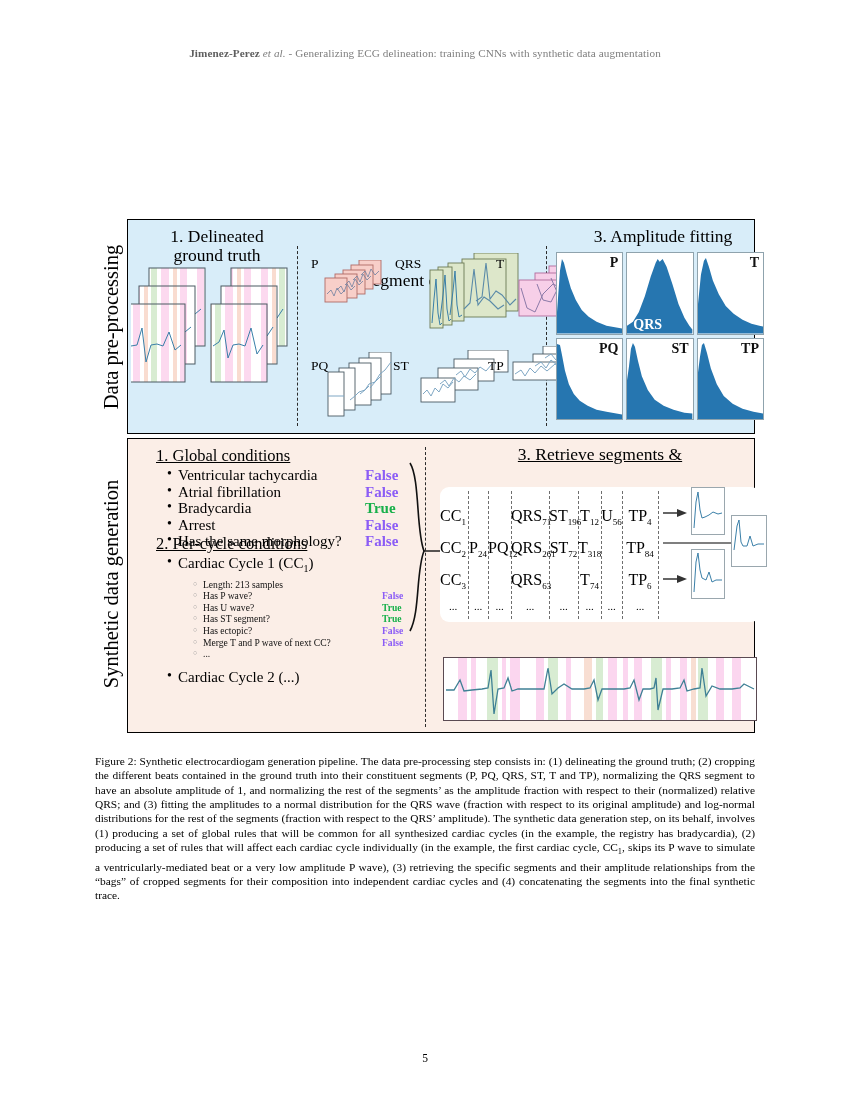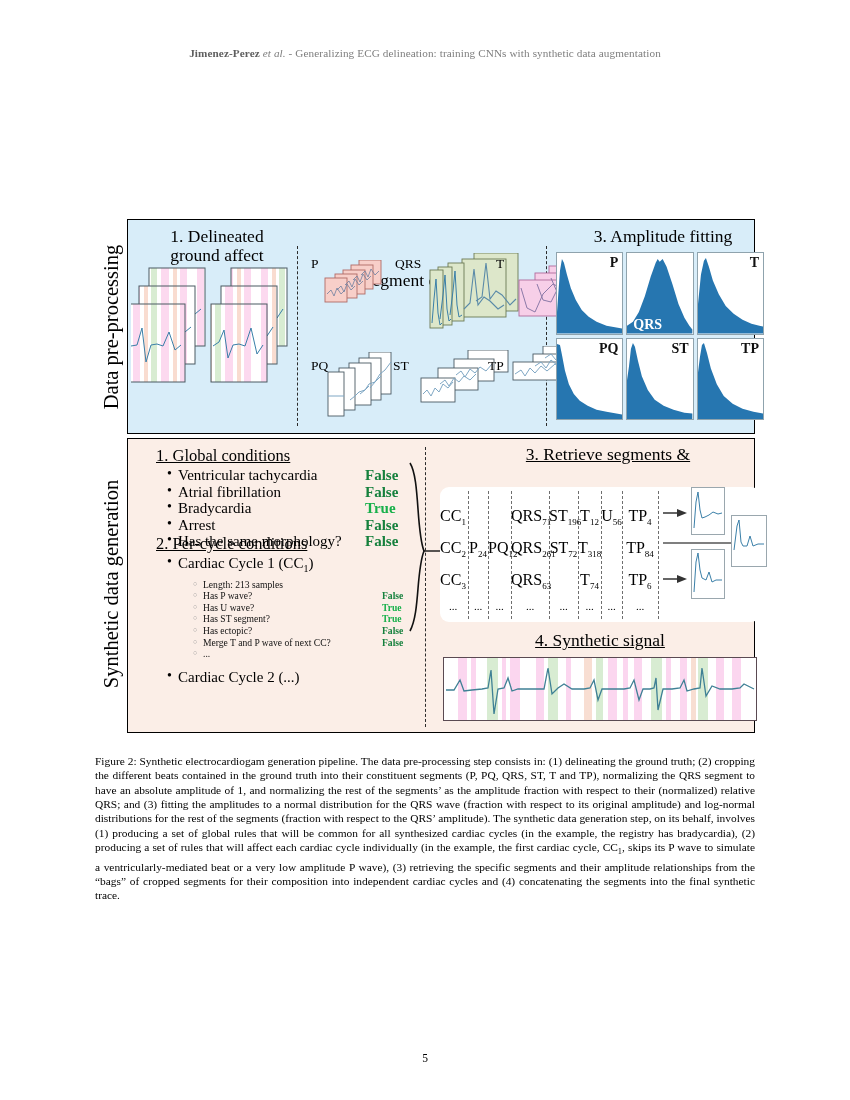--- a/index.html
+++ b/index.html
@@ -63,21 +63,21 @@
   
   .condwrap{position:absolute;}
   .condhead{font-size:16.5px;text-decoration:underline;margin:0 0 1px 2px;}
   ul.cond{list-style:none;margin:0;padding:0 0 0 13px;}
   ul.cond>li{position:relative;font-size:15px;line-height:16.6px;padding-left:11px;white-space:nowrap;}
   ul.cond>li:before{content:"\2022";position:absolute;left:0;top:-1px;font-size:14px;}
   ul.sub{list-style:none;margin:1px 0 0 0;padding:0 0 0 15px;}
   ul.sub>li{position:relative;font-size:9.6px;line-height:11.6px;padding-left:10px;white-space:nowrap;color:#111;}
   ul.sub>li:before{content:"\25CB";position:absolute;left:0;top:0;font-size:7px;color:#9a9a9a;}
   .tv{position:absolute;font-weight:bold;}
-  .v-false{color:#15803d;}
+  .v-false{color:#8b5cf6;}
   .v-true{color:#17b04a;}
 
   
   .segbox{position:absolute;background:#fff;border-radius:9px;box-shadow:0 0 0 0 #fff;}
   .segcell{position:absolute;text-align:center;white-space:nowrap;}
   .segcell sub,.segrow sub{font-size:9px;}
   .coldash{position:absolute;border-left:1.2px dashed #6e6e6e;}
 
   .minicard{position:absolute;border:1.3px solid #9aa7ae;background:#fff;overflow:hidden;}
 
@@ -104,21 +104,21 @@
 
   <div class="band">
     <div class="band-label">
       <span>Data pre-processing</span>
     </div>
     <div class="band-body">
       <div class="pre">
 
         <div class="sechead" style="left:14px;top:7px;width:150px;">
           <div>1. Delineated</div>
-          <div>ground affect</div>
+          <div>ground truth</div>
         </div>
         <div class="sechead" style="left:175px;top:7px;width:230px;margin-top:44px;">2. Segment cropping</div>
         <div class="sechead" style="left:425px;top:7px;width:220px;">3. Amplitude fitting</div>
 
         <div class="vdash" style="left:169px;top:26px;height:180px;"></div>
         <div class="vdash" style="left:418px;top:26px;height:180px;"></div>
 
         <svg width="165" height="160" style="position:absolute;left:3px;top:44px;">
           <defs>
             <pattern id="gtbands" width="64" height="100" patternUnits="userSpaceOnUse">
@@ -324,21 +324,21 @@
         </div>
 
         <svg width="60" height="185" style="position:absolute;left:270px;top:22px;">
           <path d="M12 2 C22 18 18 70 26 90 C18 110 22 152 12 170" fill="none" stroke="#111" stroke-width="1.6"></path>
           <line x1="26" y1="90" x2="52" y2="90" stroke="#111" stroke-width="1.4"></line>
           <polygon points="58,90 48,86 48,94" fill="#111"></polygon>
         </svg>
 
         <div class="vdash" style="left:297px;top:8px;height:280px;"></div>
 
-        <div class="sechead ul" style="left:320px;top:6px;width:320px;">
+        <div class="sechead ul" style="left:312px;top:6px;width:320px;">
           <div>3. Retrieve segments &amp;</div>
         </div>
 
         <div class="segbox" style="left:312px;top:48px;width:320px;height:135px;"></div>
 
         <div class="coldash" style="left:340px;top:52px;height:128px;"></div>
         <div class="coldash" style="left:360px;top:52px;height:128px;"></div>
         <div class="coldash" style="left:383px;top:52px;height:128px;"></div>
         <div class="coldash" style="left:421px;top:52px;height:128px;"></div>
         <div class="coldash" style="left:450px;top:52px;height:128px;"></div>
@@ -401,21 +401,20 @@
             <polyline points="2,42 4,12 6,3 8,20 10,28 14,30 17,22 20,32 24,30 30,30" fill="none" stroke="#3a7fa8" stroke-width="1"></polyline>
           </svg>
         </div>
 
         <div class="minicard" style="left:603px;top:76px;width:34px;height:50px;">
           <svg width="100%" height="100%" viewBox="0 0 34 50" preserveAspectRatio="none">
             <polyline points="2,34 5,10 7,4 9,26 11,30 15,30 18,20 21,30 26,28 32,28" fill="none" stroke="#3a7fa8" stroke-width="1"></polyline>
           </svg>
         </div>
 
-        <div class="sechead ul" style="left:312px;top:192px;width:320px;">4. Synthetic signal</div>
 
         <div style="position:absolute;left:315px;top:218px;width:312px;height:62px;border:1.4px solid #5a4a52;background:#fff;overflow:hidden;">
           <svg width="100%" height="100%" viewBox="0 0 312 62" preserveAspectRatio="none">
             <g>
               <rect x="14" y="0" width="9" height="62" fill="#fbd6ef"></rect>
               <rect x="27" y="0" width="5" height="62" fill="#fbd6ef"></rect>
               <rect x="43" y="0" width="11" height="62" fill="#d8ecd2"></rect>
               <rect x="58" y="0" width="4" height="62" fill="#fbd6ef"></rect>
               <rect x="66" y="0" width="10" height="62" fill="#fbd6ef"></rect>
               <rect x="92" y="0" width="8" height="62" fill="#fbd6ef"></rect>

